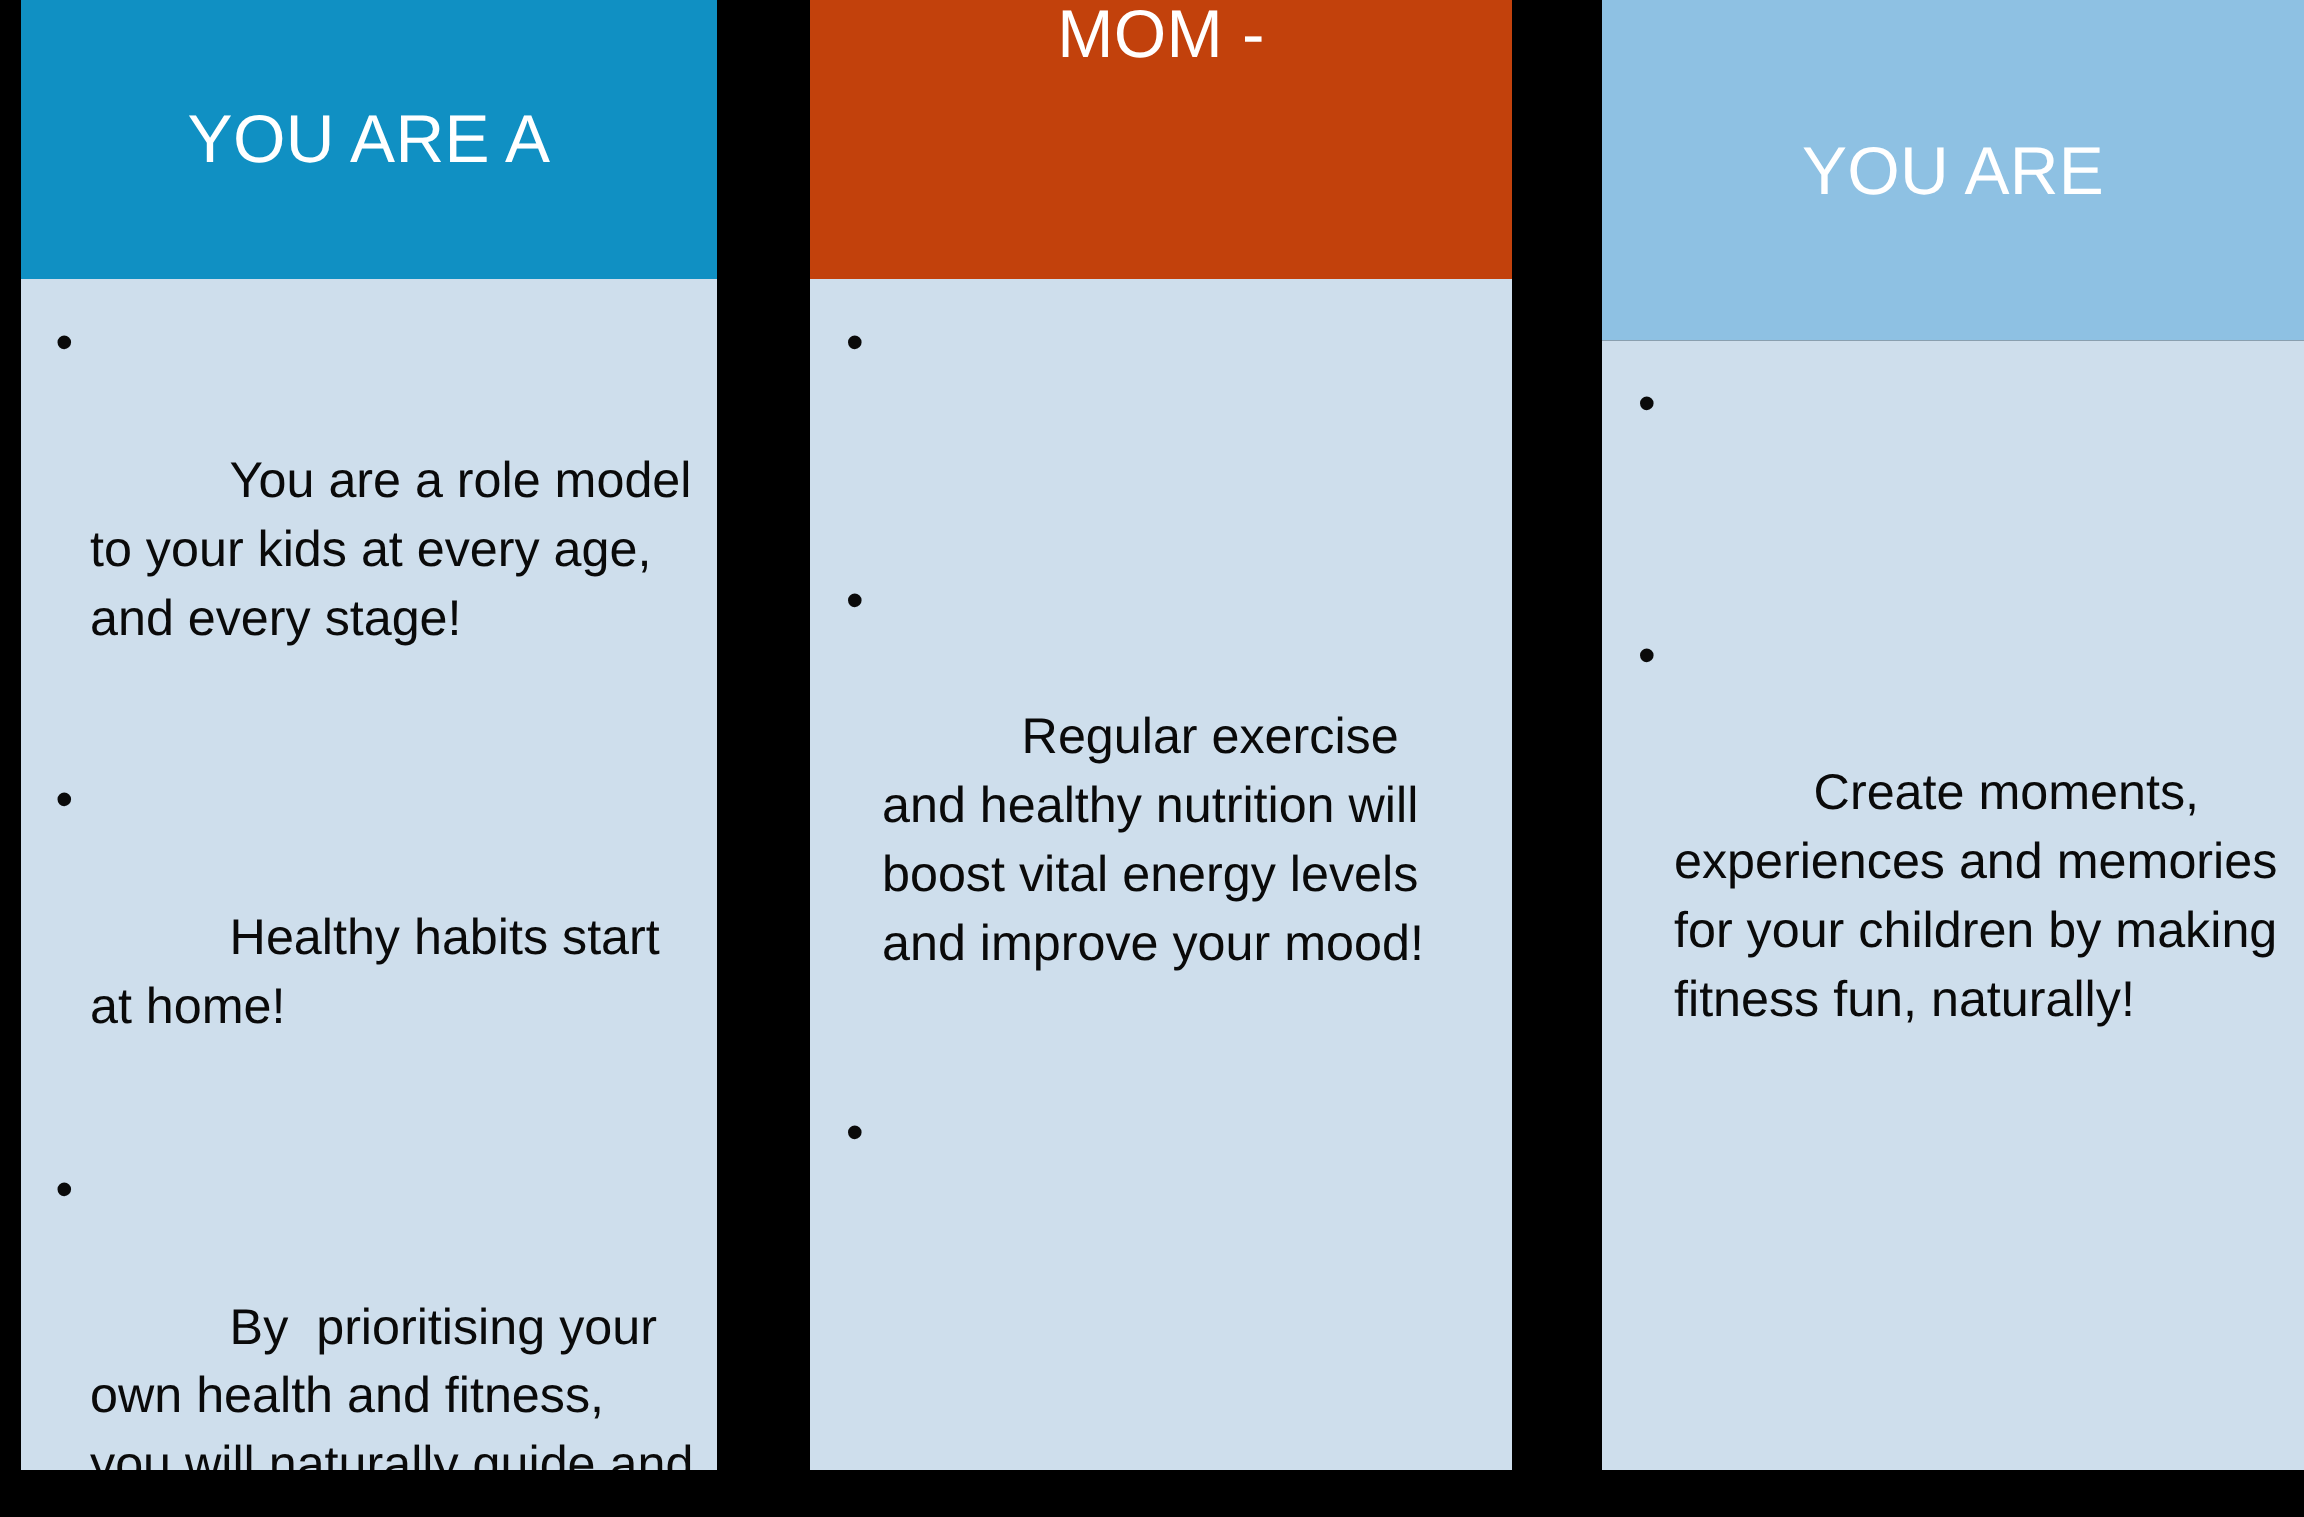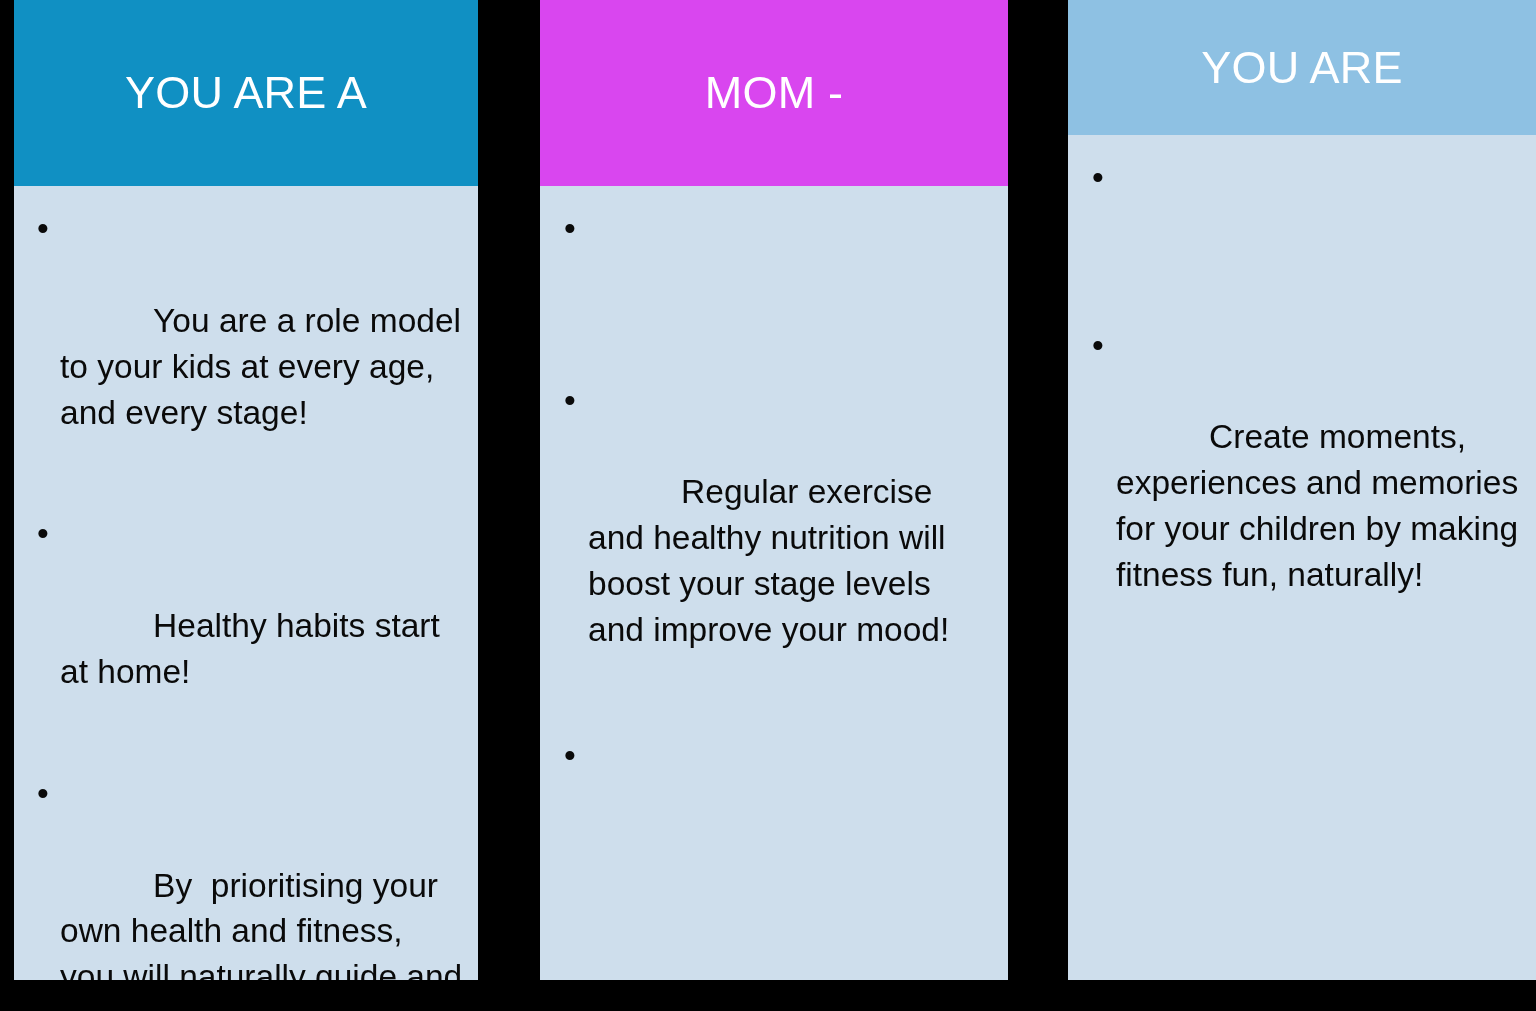--- a/index.html
+++ b/index.html
@@ -41,21 +41,21 @@
     flex-direction: column;
     align-items: center;
     justify-content: center;
     color: #ffffff;
     text-align: center;
     letter-spacing: 0.2px;
   }
 
   #card-1 .card-header { height: 186px; background: #1090c3; }
   #card-2 .card-header { height: 186px; background: #42a8de; }
-  #card-3 .card-header { height: 135px; background: #8ec1e3; justify-content: center; }
+  #card-3 .card-header { height: 227px; background: #8ec1e3; justify-content: center; }
 
   .card-header .hline {
     font-size: 45px;
     line-height: 1.02;
     font-weight: 400;
     white-space: pre;
   }
   .card-header .hline + .hline { margin-top: 26px; }
 
   .card-body {
@@ -117,31 +117,31 @@
         </li>
         <li class="bullet" style="color: rgb(10, 10, 10);">
           <span class="dot">•</span>
           <span>By  prioritising your own health and fitness, you will naturally guide and inspire your children to adopt  healthier lifestyles - for life.</span>
         </li>
       </ul>
     </div>
   </div>
 
   <div class="card" id="card-2">
-    <div class="card-header" style="background: #d946ef; color: rgb(255, 255, 255);">
+    <div class="card-header" style="background: #c2410c; color: rgb(255, 255, 255); justify-content: space-between;">
       <div class="hline">MOM -</div>
     </div>
     <div class="card-body" style="background: rgb(206, 222, 236);">
       <ul class="bullets">
         <li class="bullet" style="color: rgb(10, 10, 10);">
           <span class="dot">•</span>
         </li>
         <li class="bullet" style="color: rgb(10, 10, 10);">
           <span class="dot">•</span>
-          <span>Regular exercise and healthy nutrition will boost your stage levels and improve your mood!</span>
+          <span>Regular exercise and healthy nutrition will boost vital energy levels and improve your mood!</span>
         </li>
         <li class="bullet" style="color: rgb(10, 10, 10);">
           <span class="dot">•</span>
           
         </li>
       </ul>
     </div>
   </div>
 
   <div class="card" id="card-3">

